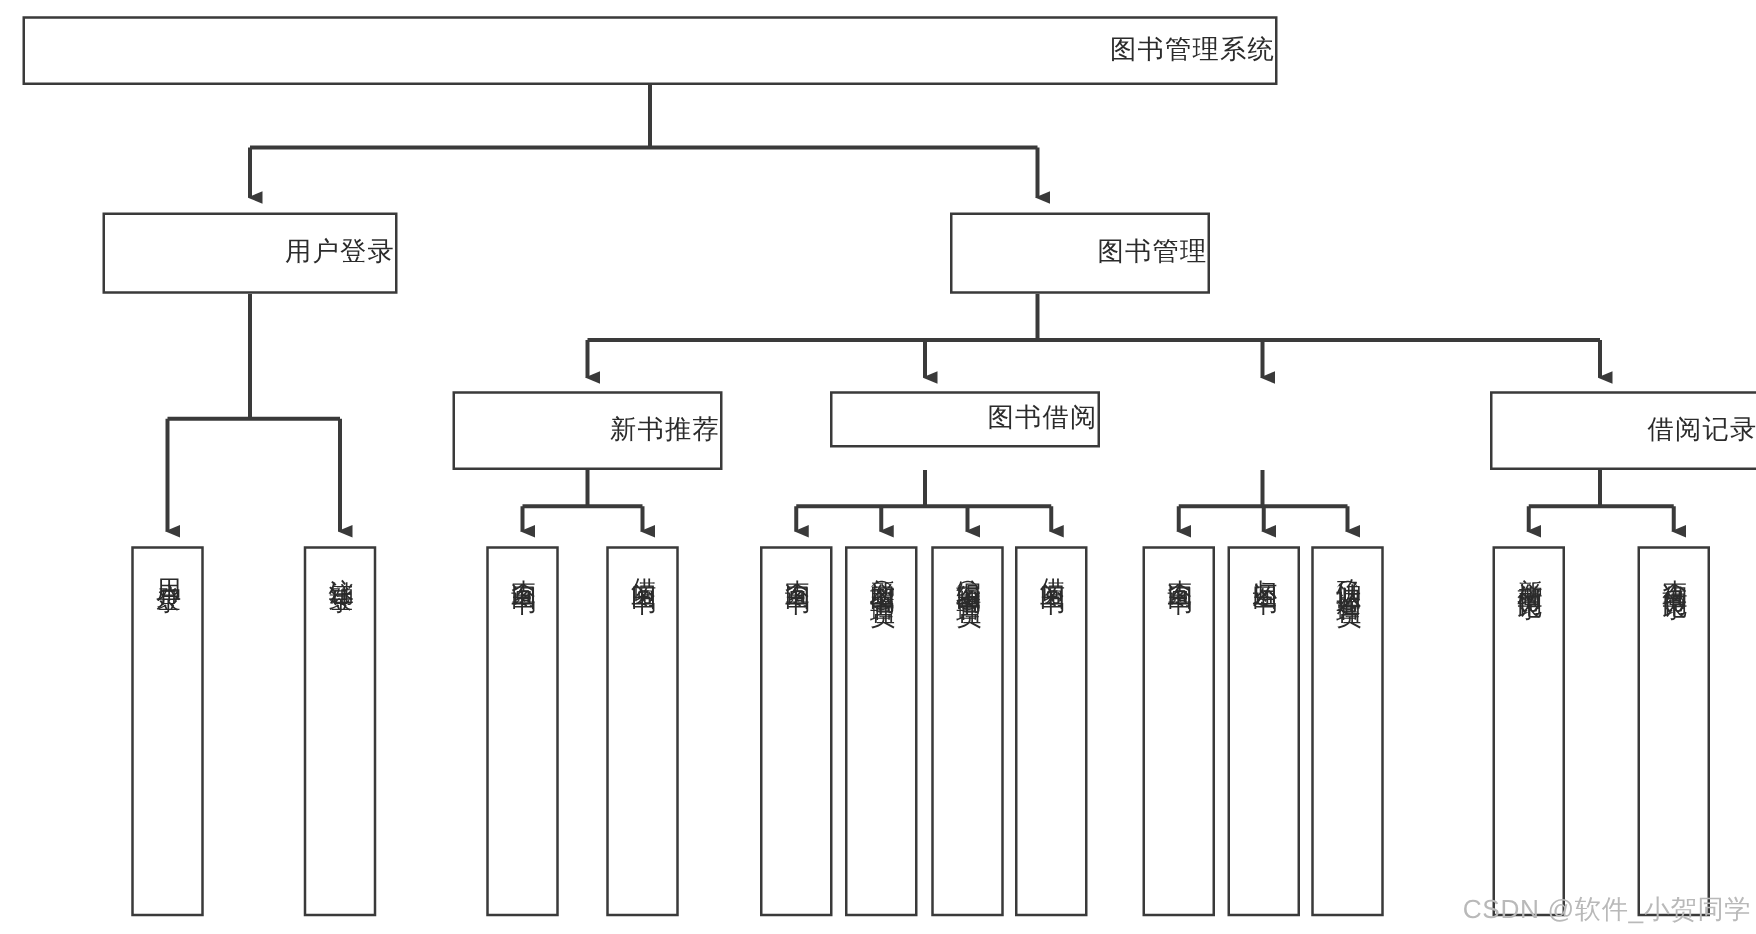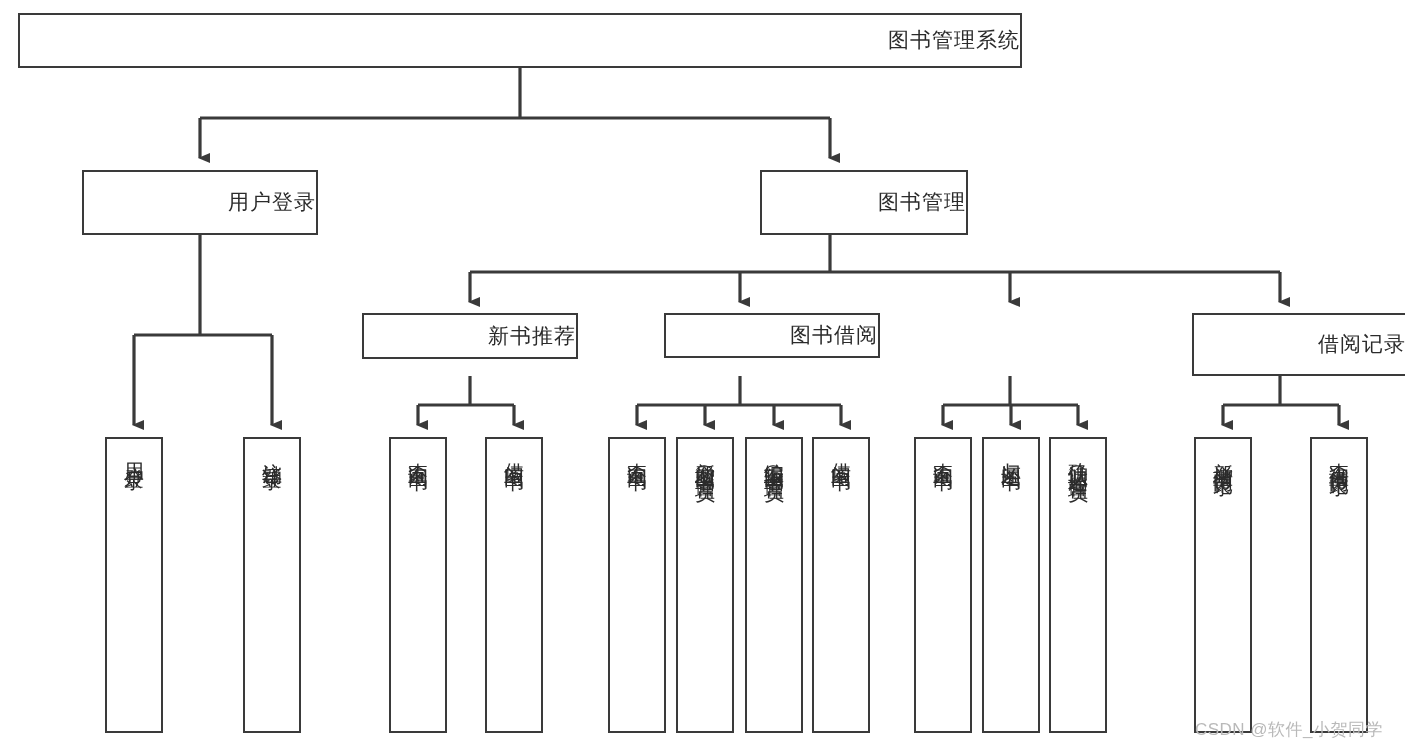--- a/index.html
+++ b/index.html
@@ -58,23 +58,23 @@
     writing-mode: vertical-rl;
     text-orientation: upright;
     font-size: 20px;
     line-height: 1.45;
     letter-spacing: 3px;
     white-space: nowrap;
     max-height: 100%;
   }
   .watermark {
     position: absolute;
-    right: 22px;
+    right: 4px;
     bottom: 6px;
-    font-size: 17px;
+    font-size: 21px;
     color: #b9b9b9;
     letter-spacing: 0.5px;
     z-index: 5;
     white-space: nowrap;
     font-family: "Liberation Sans", "DejaVu Sans", sans-serif;
   }
 </style>
 </head>
 <body>
 
@@ -135,21 +135,21 @@
     <span class="node-label">图书管理系统</span>
   </div>
 
   <div class="node horizontal" style="left:82px; top:170px; width:236px; height:65px;">
     <span class="node-label">用户登录</span>
   </div>
   <div class="node horizontal" style="left:712px; top:170px; width:208px; height:65px;margin-left:48px;">
     <span class="node-label">图书管理</span>
   </div>
 
-  <div class="node horizontal" style="left:362px; top:313px; width:216px; height:46px;">
+  <div class="node horizontal" style="left:362px; top:313px; width:216px; height:63px;">
     <span class="node-label">新书推荐</span>
   </div>
   <div class="node horizontal" style="left:664px; top:313px; width:216px; height:45px;">
     <span class="node-label">图书借阅</span>
   </div>
   <div class="node horizontal" style="left:1172px; top:313px; width:216px; height:63px;margin-left:20px;">
     <span class="node-label">借阅记录</span>
   </div>
 
   <div class="node vertical" style="left:105px; top:437px; width:58px; height:296px;">

